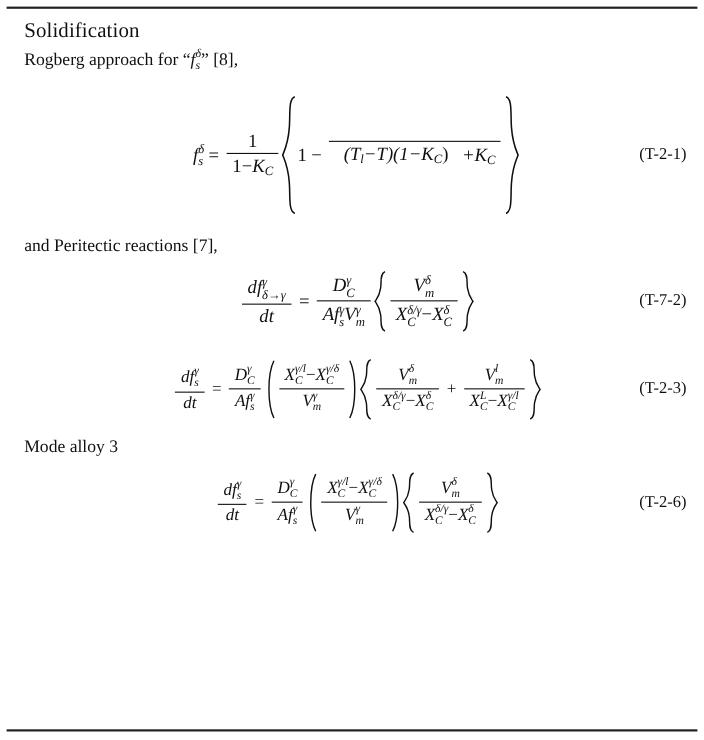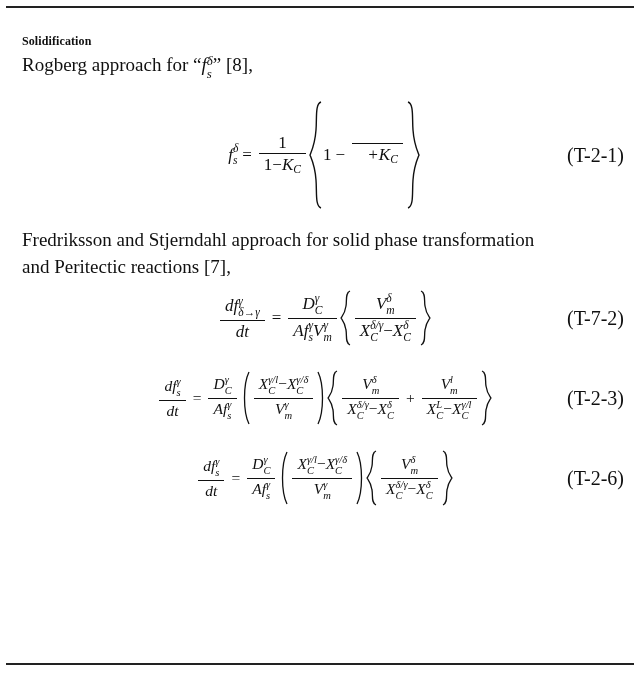--- a/index.html
+++ b/index.html
@@ -34,28 +34,28 @@
 
   .content {
     position: absolute;
     left: 22px;
     right: 14px;
     top: 16px;
     bottom: 22px;
   }
 
   .heading {
-    font-weight: bold;
-    font-size: 12px;
-    margin: 18px 0 4px 0;
+    font-weight: normal;
+    font-size: 19px;
+    margin: 2px 0 4px 0;
     letter-spacing: 0.1px;
   }
 
   .para {
-    font-size: 19px;
+    font-size: 16px;
     line-height: 1.30;
     margin: 0 0 2px 0;
   }
 
   .gap-sm { height: 8px; }
   .gap-md { height: 14px; }
   .gap-lg { height: 18px; }
 
   
   .eqrow {
@@ -70,21 +70,21 @@
     display: flex;
     align-items: center;
     justify-content: center;
     font-size: 17px;
   }
   .eqtag {
     position: absolute;
     right: 2px;
     top: 50%;
     transform: translateY(-50%);
-    font-size: 20px;
+    font-size: 15px;
     white-space: nowrap;
   }
 
   
   .mi { font-style: italic; font-family: "Liberation Serif", serif; }
   .mop { font-style: normal; padding: 0 4px; }
 
   .sub {
     font-size: 0.68em;
     vertical-align: -0.30em;
@@ -177,38 +177,38 @@
           </svg>
         </span>
 
         <span class="stack-mid">
           <span>1</span>
             <span class="mop">−</span>
 
           <span class="frac">
             <span class="den">
               <span class="frac">
+                <span class="num"><span class="mi">(T</span><span class="sub">l</span><span class="mi">−T)(1−K</span><span class="sub">C</span><span>)</span></span>
               </span>
               <span><span class="mi">+K</span><span class="sub">C</span></span>
             </span>
           </span>
         </span>
 
         <span class="brace">
           <svg width="14" height="110" viewBox="0 0 14 110" aria-hidden="true">
             <path d="M2 2 C8 4, 6 18, 7 30 C8 44, 11 50, 13 55 C11 60, 8 66, 7 80 C6 92, 8 106, 2 108" fill="none" stroke="#101010" stroke-width="1.4"></path>
           </svg>
         </span>
       </div>
       <div class="eqtag">(T-2-1)</div>
     </div>
 
     <div class="gap-lg"></div>
 
-    <div class="para">Fredriksson and Stjerndahl approach for solid phase transformation</div>
     <div class="para">and Peritectic reactions [7],</div>
 
     <div class="gap-sm"></div>
 
     <div class="eqrow">
       <div class="eqbody">
 
         <span class="frac">
           <span class="num"><span class="mi">df</span><span class="subsup"><span class="s-up">γ</span><span class="s-dn">δ→γ</span></span></span>
           <span class="den"><span class="mi">dt</span></span>
@@ -300,20 +300,21 @@
           <svg width="12" height="58" viewBox="0 0 12 58" aria-hidden="true">
             <path d="M2 2 C7 4, 5 12, 6 17 C7 24, 9 26, 11 29 C9 32, 7 34, 6 41 C5 46, 7 54, 2 56" fill="none" stroke="#101010" stroke-width="1.3"></path>
           </svg>
         </span>
       </div>
       <div class="eqtag">(T-2-3)</div>
     </div>
 
     <div class="gap-md"></div>
 
+    <div class="para">Mode alloy 3</div>
 
     <div class="gap-sm"></div>
 
     <div class="eqrow">
       <div class="eqbody eqsmall">
 
         <span class="frac">
           <span class="num"><span class="mi">df</span><span class="subsup"><span class="s-up">γ</span><span class="s-dn">s</span></span></span>
           <span class="den"><span class="mi">dt</span></span>
         </span>

